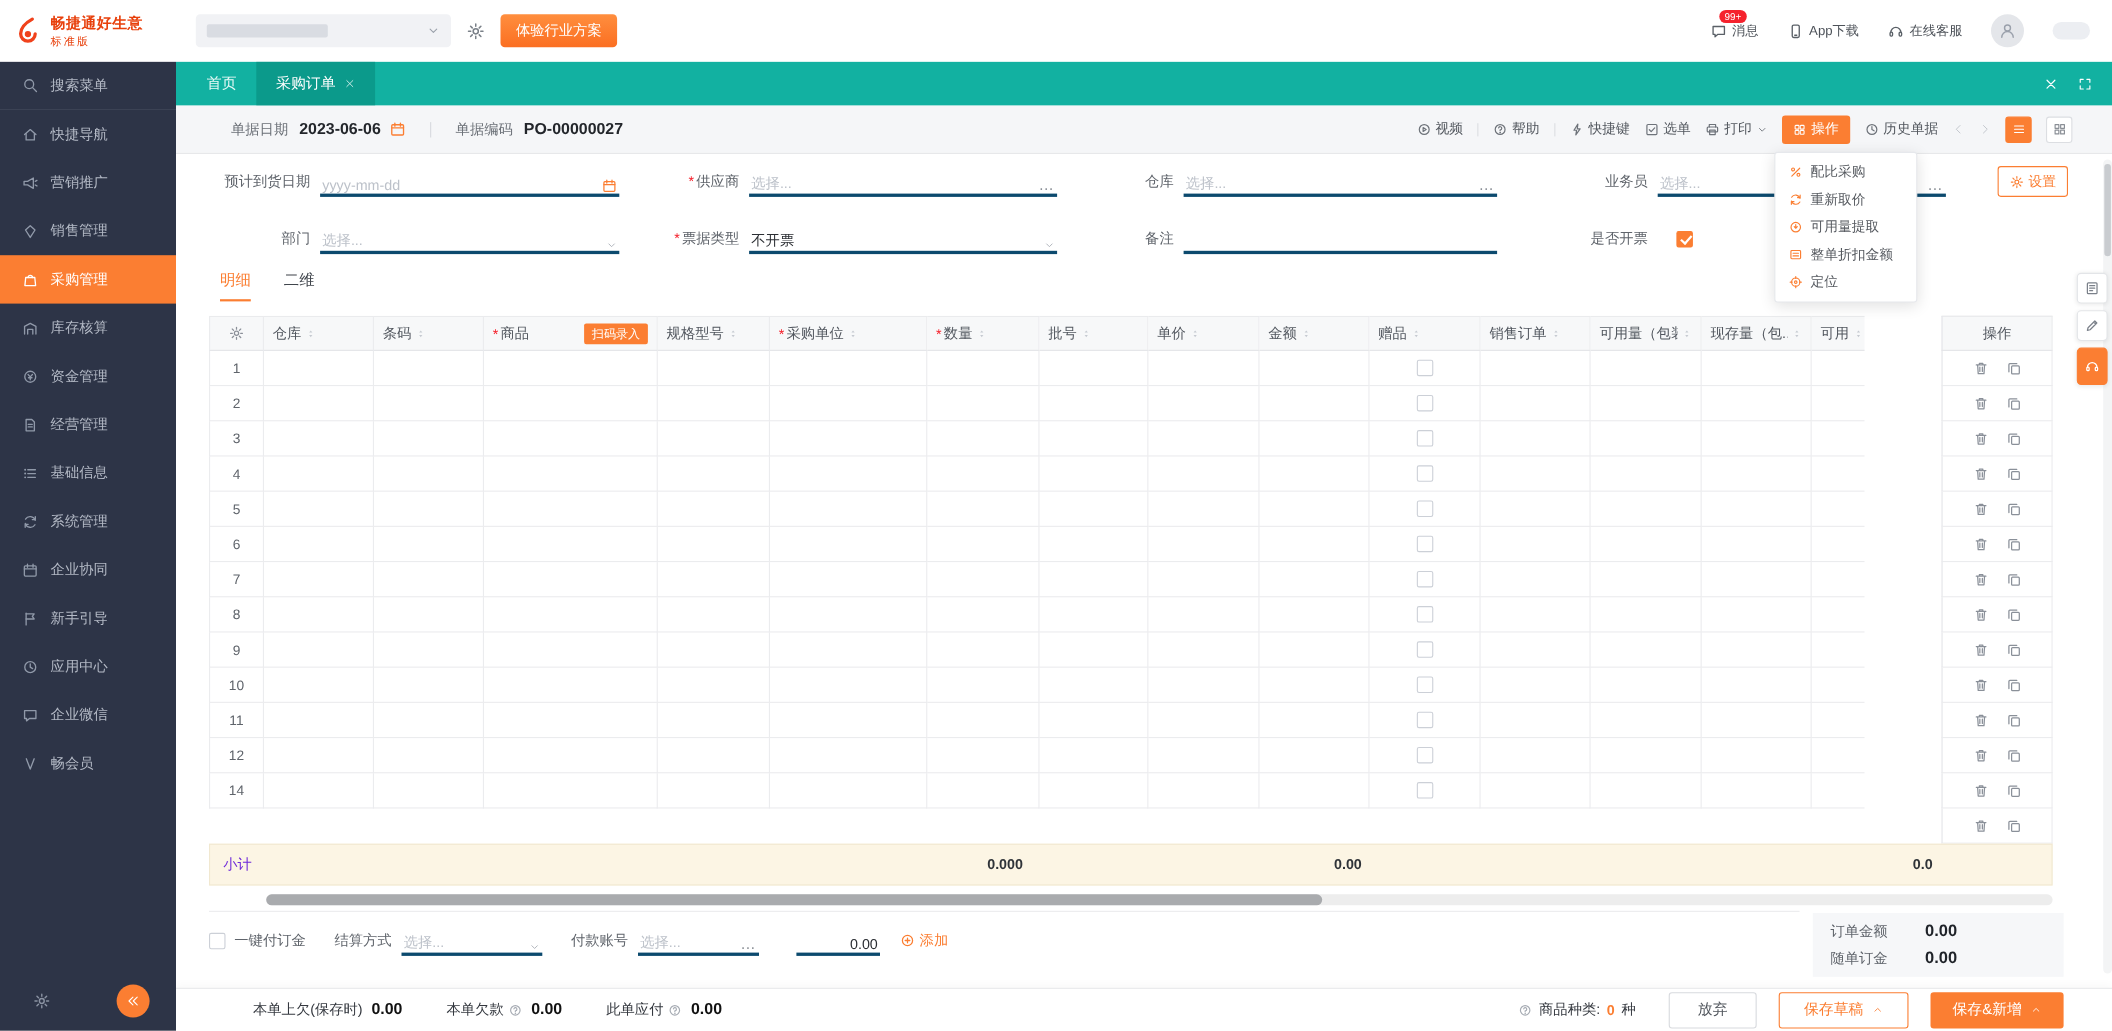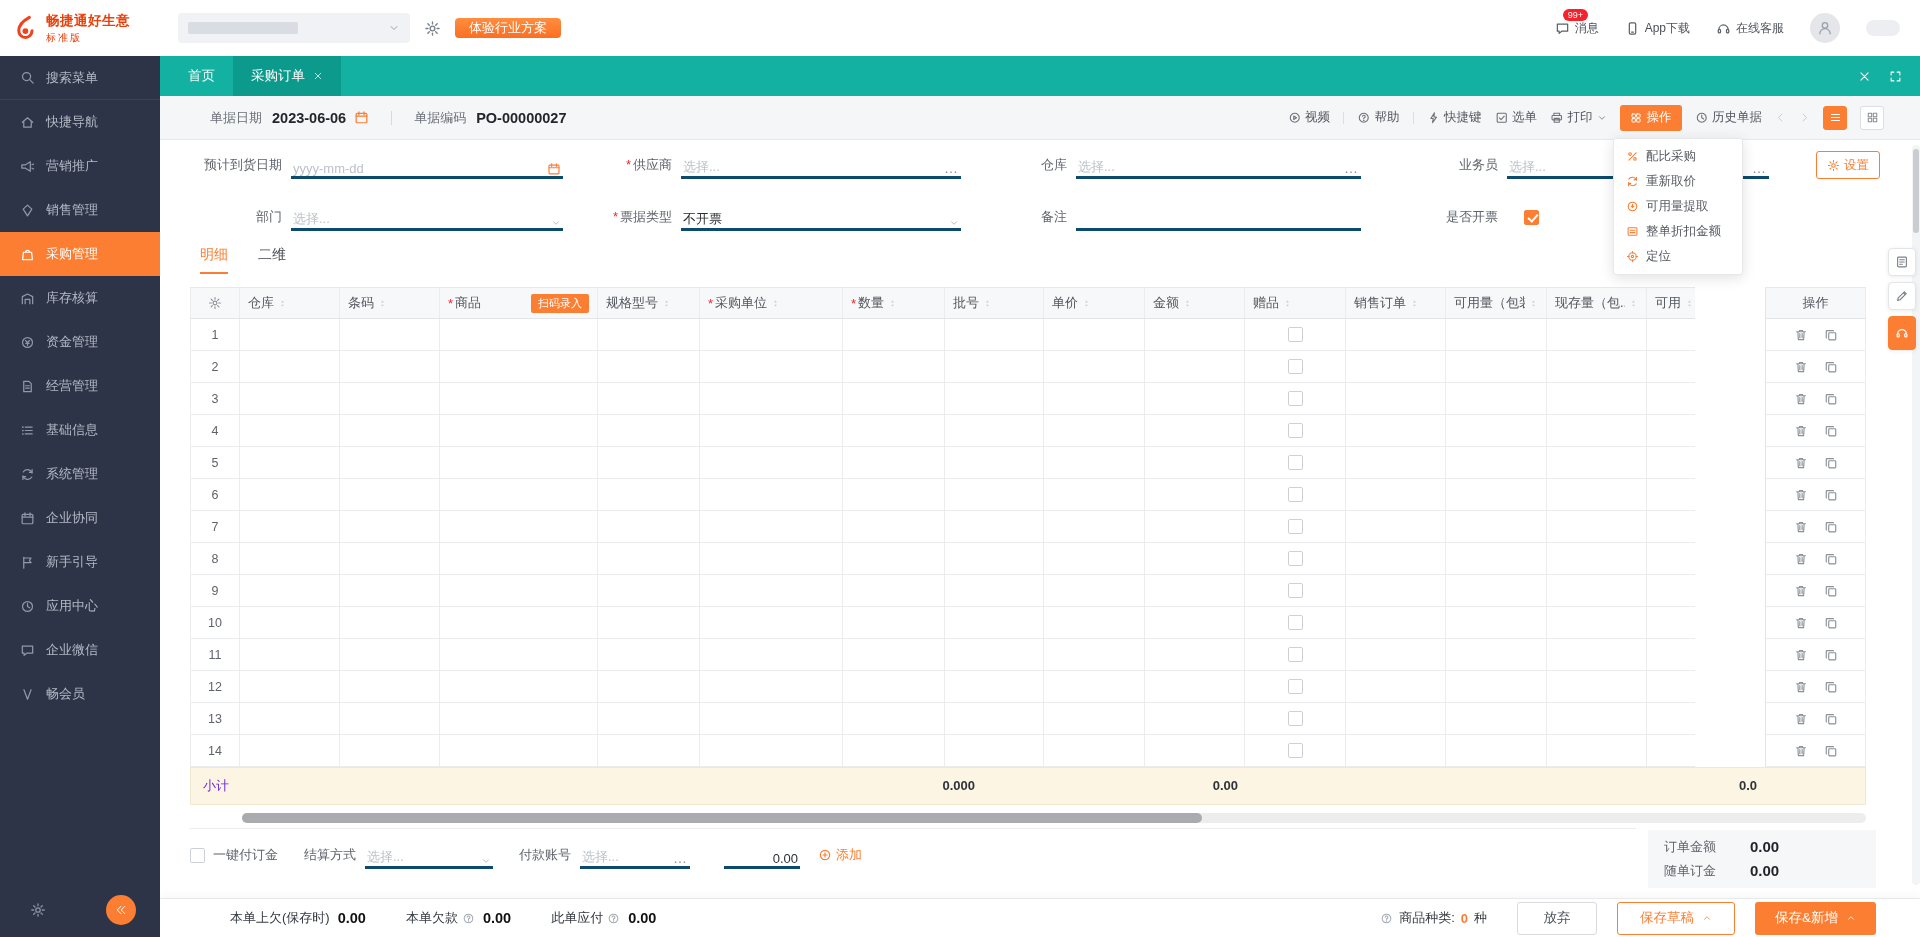--- a/index.html
+++ b/index.html
@@ -12,21 +12,21 @@
 
 .topbar{position:absolute;top:0;left:0;width:1920px;height:56px;background:#fff;display:flex;align-items:center;z-index:40;padding:0 20px 0 10px}
 .logo{display:flex;align-items:center;gap:6px;width:150px}
 .logo-ic{font-size:30px}
 .logo-t1{color:#e8400c;font-weight:bold;font-size:13.5px;letter-spacing:.5px}
 .logo-t2{color:#e8400c;font-size:10px;margin-top:1px;letter-spacing:2px}
 .ws-select{margin-left:18px;width:232px;height:30px;background:#f1f2f5;border-radius:4px;display:flex;align-items:center;padding:0 10px;justify-content:space-between;cursor:pointer}
 .ws-blur{width:110px;height:12px;background:#d9dce2;border-radius:2px}
 .ws-chev{color:#9aa0aa;font-size:12px}
 .tb-gear{color:#7a8088;font-size:17px;margin-left:14px;cursor:pointer}
-.trial-btn{margin-left:14px;height:20px;padding:0 14px;background:linear-gradient(180deg,#ff8e3e,#fb6f22);color:#fff;border:none;border-radius:4px;font-size:13px;cursor:pointer}
+.trial-btn{margin-left:14px;height:30px;padding:0 14px;background:linear-gradient(180deg,#ff8e3e,#fb6f22);color:#fff;border:none;border-radius:4px;font-size:13px;cursor:pointer}
 .tb-right{margin-left:auto;display:flex;align-items:center;gap:26px}
 .tb-item{display:flex;align-items:center;gap:5px;color:#4d5259;font-size:12px;position:relative;cursor:pointer}
 .tb-item .ic{font-size:15px;color:#5a6067}
 .badge{position:absolute;top:-11px;left:8px;background:#f5222d;color:#fff;font-size:9px;padding:1px 5px;border-radius:8px;line-height:1.2}
 .avatar{width:30px;height:30px;border-radius:50%;background:#e4e6ea;display:flex;align-items:center;justify-content:center;color:#9aa0ab;font-size:16px;cursor:pointer}
 .tb-pill{width:34px;height:16px;background:#eceef2;border-radius:8px;cursor:pointer}
 
 
 .sidebar{position:absolute;top:56px;left:0;width:160px;height:881px;background:#2d3447;z-index:30}
 .sb-item{height:44px;display:flex;align-items:center;gap:11px;padding-left:20px;color:#b4bac6;font-size:13px;cursor:pointer}
@@ -105,21 +105,21 @@
 .scanbtn{margin-left:auto;background:#fb7e32;color:#fff;font-size:11px;padding:2px 7px;border-radius:2px;white-space:nowrap;cursor:pointer;flex:none}
 .rownum{color:#5f646b;font-size:12.5px}
 .td .cb{margin:0 auto}
 .t-fixed{position:absolute;left:1575px;top:0;width:101px;background:#fff}
 .fr{height:32px;border-bottom:1px solid #ebecee;border-right:1px solid #ebecee;border-left:1px solid #e3e4e7;display:flex;align-items:center;justify-content:center;gap:16px}
 .fr.fh{background:#f7f8f9;border-top:1px solid #e7e8ea;font-size:13px;color:#51565e;border-bottom:1px solid #e3e4e7}
 .fr .ic{font-size:14px;color:#8a9099;cursor:pointer}
 .t-subtotal{position:absolute;left:0;top:480px;width:1676px;height:38px;background:#fcf5e4;border:1px solid #f1e8d0;font-size:13px;font-weight:bold;color:#2f3338}
 .t-subtotal span{position:absolute;line-height:36px}
 .sub-label{left:0;width:50px;text-align:center;font-weight:normal;color:#6d28d9}
-.sub-qty{left:692px;width:92px;text-align:right}
+.sub-qty{left:647px;width:92px;text-align:right}
 .sub-amount{left:957px;width:90px;text-align:right}
 .sub-tail{left:1470px;width:96px;text-align:right}
 .h-scroll{position:absolute;left:52px;top:526px;width:1624px;height:10px;background:#ededed;border-radius:5px;cursor:pointer}
 .h-thumb{position:absolute;left:0;top:0;width:960px;height:10px;background:#a9abae;border-radius:5px;cursor:grab}
 
 
 .divider-line{position:absolute;left:30px;top:688px;width:1446px;height:1px;background:#ececee}
 .payment{position:absolute;left:30px;top:700px;height:30px;display:flex;align-items:center}
 .p-lbl{color:#5f646b;font-size:13px}
 .payment .cb{margin-right:8px}
@@ -1111,41 +1111,20 @@
             <div class="td" style="width:101px">
               <span class="cb"></span>
             </div>
             <div class="td" style="width:100px"></div>
             <div class="td" style="width:101px"></div>
             <div class="td" style="width:100px"></div>
             <div class="td" style="width:110px"></div>
           </div>
           <div class="tr">
             <div class="td" style="width:50px">
-              <span class="rownum">13</span>
-            </div>
-            <div class="td" style="width:100px"></div>
-            <div class="td" style="width:100px"></div>
-            <div class="td" style="width:158px"></div>
-            <div class="td" style="width:102px"></div>
-            <div class="td" style="width:143px"></div>
-            <div class="td" style="width:102px"></div>
-            <div class="td" style="width:99px"></div>
-            <div class="td" style="width:101px"></div>
-            <div class="td" style="width:100px"></div>
-            <div class="td" style="width:101px">
-              <span class="cb"></span>
-            </div>
-            <div class="td" style="width:100px"></div>
-            <div class="td" style="width:101px"></div>
-            <div class="td" style="width:100px"></div>
-            <div class="td" style="width:110px"></div>
-          </div>
-          <div class="tr">
-            <div class="td" style="width:50px">
               <span class="rownum">14</span>
             </div>
             <div class="td" style="width:100px"></div>
             <div class="td" style="width:100px"></div>
             <div class="td" style="width:158px"></div>
             <div class="td" style="width:102px"></div>
             <div class="td" style="width:143px"></div>
             <div class="td" style="width:102px"></div>
             <div class="td" style="width:99px"></div>
             <div class="td" style="width:101px"></div>

